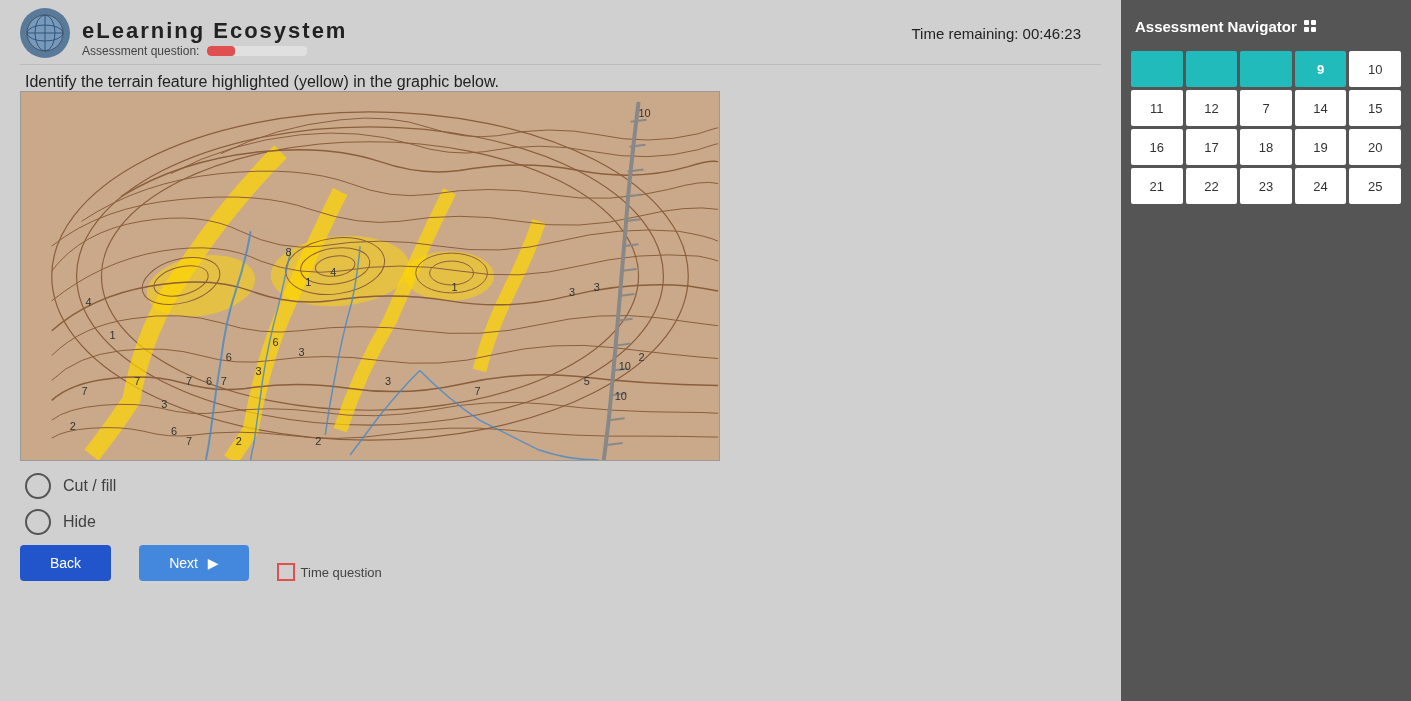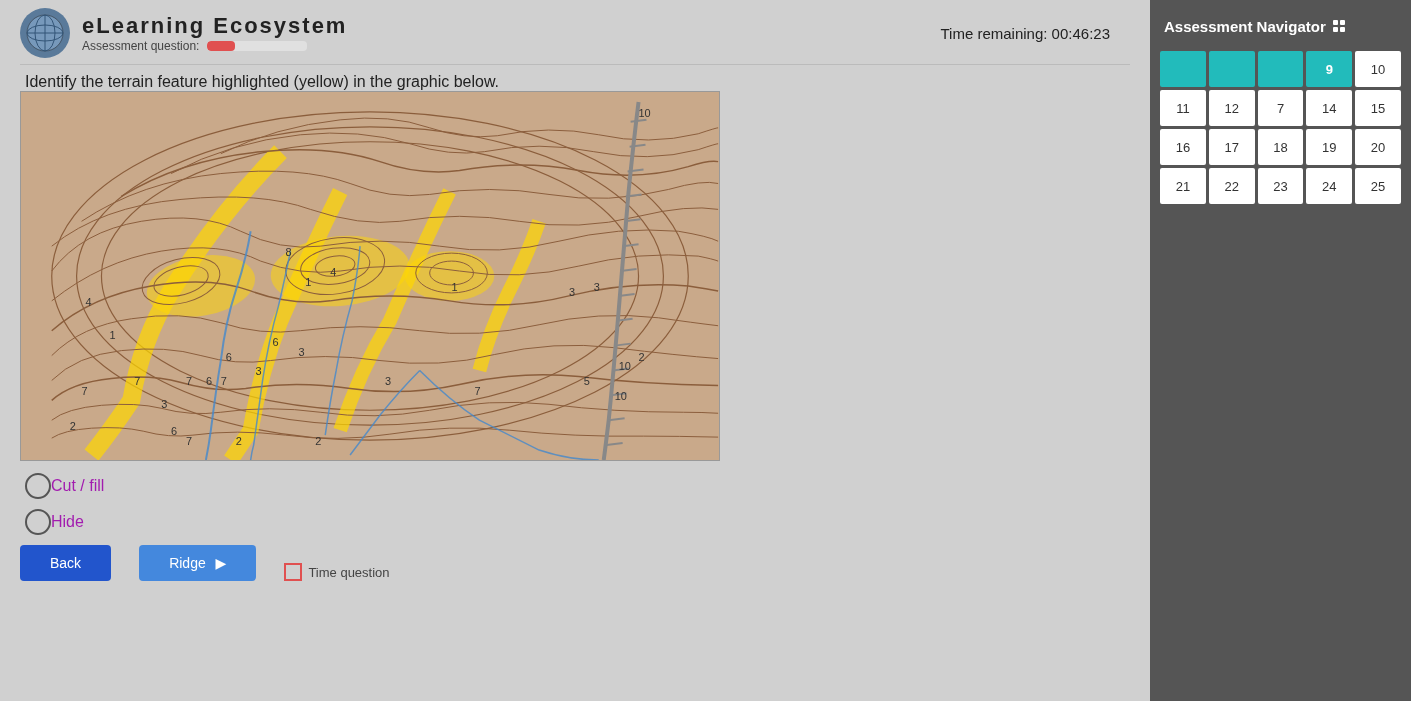--- a/index.html
+++ b/index.html
@@ -26,21 +26,21 @@
     }
     .header {
       display: flex;
       align-items: center;
       padding: 8px 0 6px 0;
       border-bottom: 1px solid #bbb;
       margin-bottom: 8px;
     }
     .logo-area {
       display: flex;
-      align-items: center;
+      align-items: flex-end;
       gap: 8px;
     }
     .logo-circle {
       width: 50px;
       height: 50px;
       border-radius: 50%;
       background: #5a7a9a;
       display: flex;
       align-items: center;
       justify-content: center;
@@ -108,22 +108,23 @@
     }
     .answer-options {
       display: flex;
       flex-direction: column;
       gap: 10px;
       padding-left: 5px;
     }
     .answer-option {
       display: flex;
       align-items: center;
+      gap: 12px;
       font-size: 16px;
-      color: #a21caf;
+      color: #404040;
       cursor: pointer;
     }
     .radio-circle {
       width: 26px;
       height: 26px;
       border-radius: 50%;
       border: 2px solid #555;
       background: transparent;
       flex-shrink: 0;
     }
@@ -163,21 +164,21 @@
       color: #444;
     }
     .checkbox-box {
       width: 18px;
       height: 18px;
       border: 2px solid #e05050;
       background: transparent;
     }
     
     .sidebar {
-      width: 261px;
+      width: 290px;
       background: #555555;
       display: flex;
       flex-direction: column;
       padding: 10px;
       flex-shrink: 0;
     }
     .assessment-navigator-title {
       font-size: 15px;
       font-weight: bold;
       color: white;
@@ -355,21 +356,21 @@
       </label>
       <label class="answer-option">
         <div class="radio-circle"></div>
         <span>Hide</span>
       </label>
     </div>
 
     <div class="bottom-bar">
       <button class="btn-blue">Back</button>
       <button class="btn-blue-outline">
-        <span>Ridge</span>
+        <span>Next</span>
         <span class="chevron">▶</span>
       </button>
       <div class="checkbox-hint">
         <div class="checkbox-box"></div>
         <span>Time question</span>
       </div>
     </div>
   </div>
 
   <div class="sidebar">

